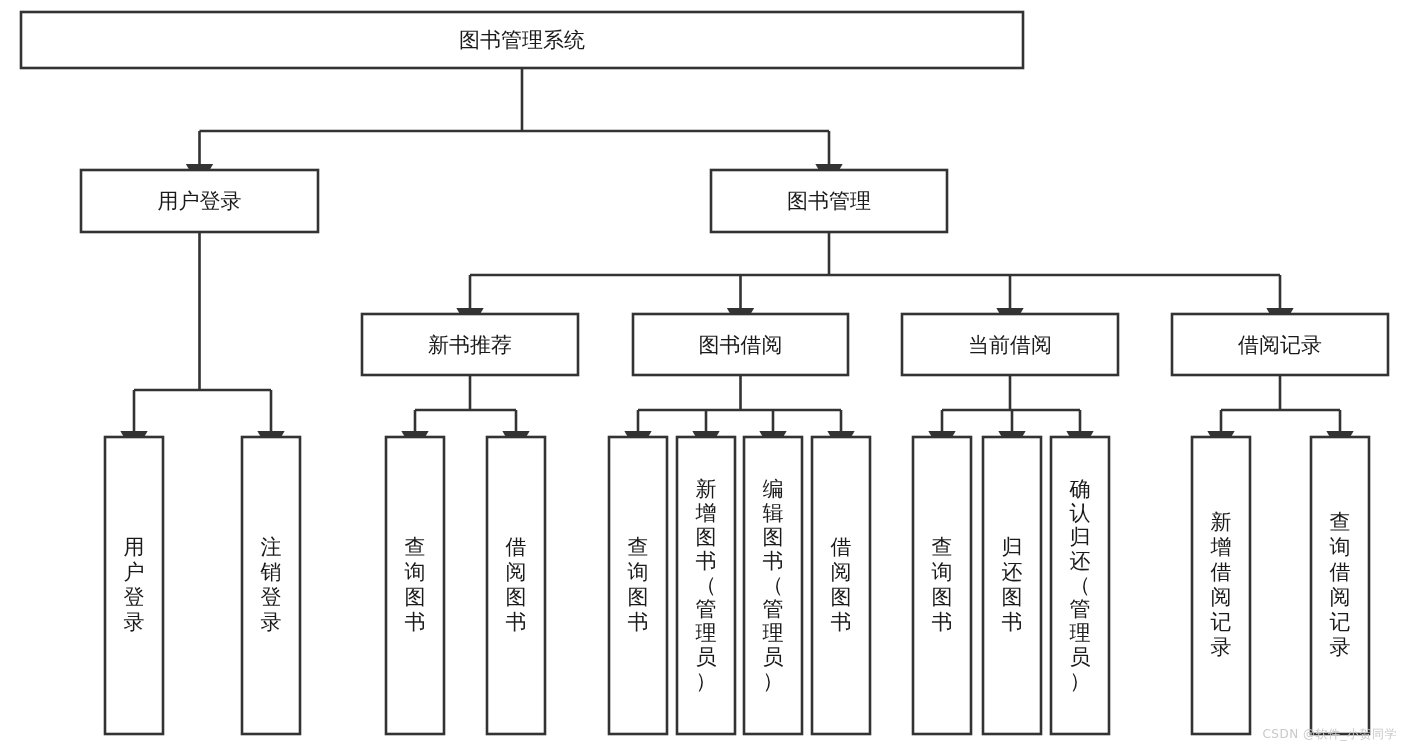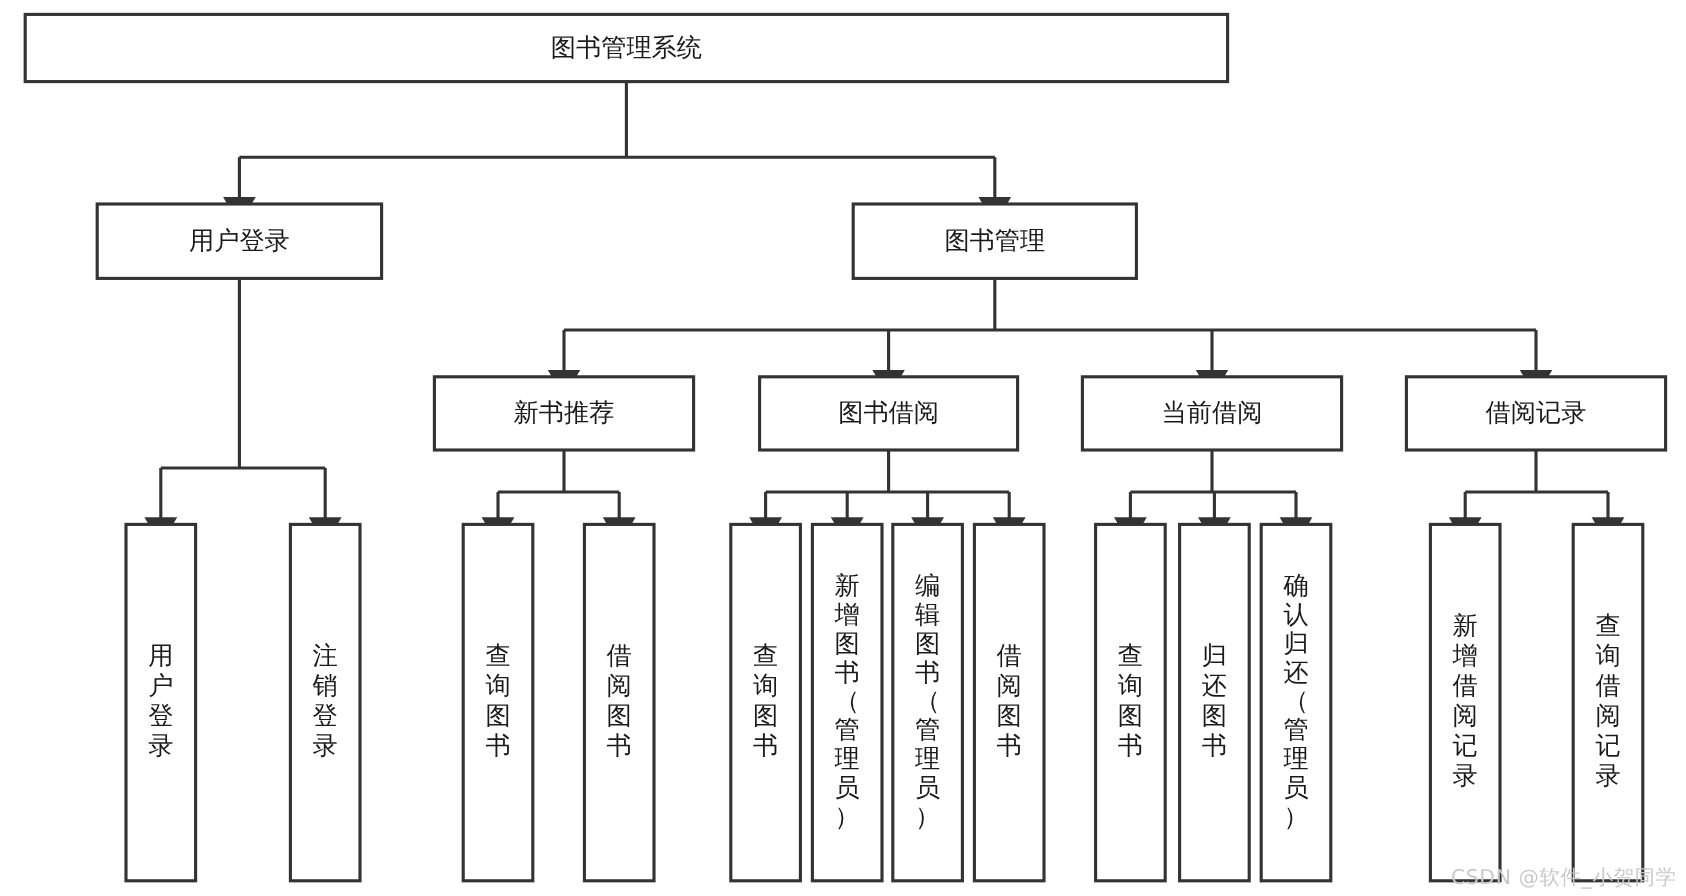--- a/index.html
+++ b/index.html
@@ -47,21 +47,21 @@
     stroke: #333333;
     stroke-width: 2.6;
     fill: none;
   }
   .arrowhead { fill: #333333; }
   .watermark {
     position: absolute;
     right: 8px;
     bottom: 4px;
     font-family: "DejaVu Sans", "Liberation Sans", sans-serif;
-    font-size: 17px;
+    font-size: 12px;
     color: #c9c9c9;
     letter-spacing: 0.5px;
     white-space: nowrap;
     pointer-events: none;
   }
 </style>
 </head>
 <body>
 
 <div id="diagram-root">

